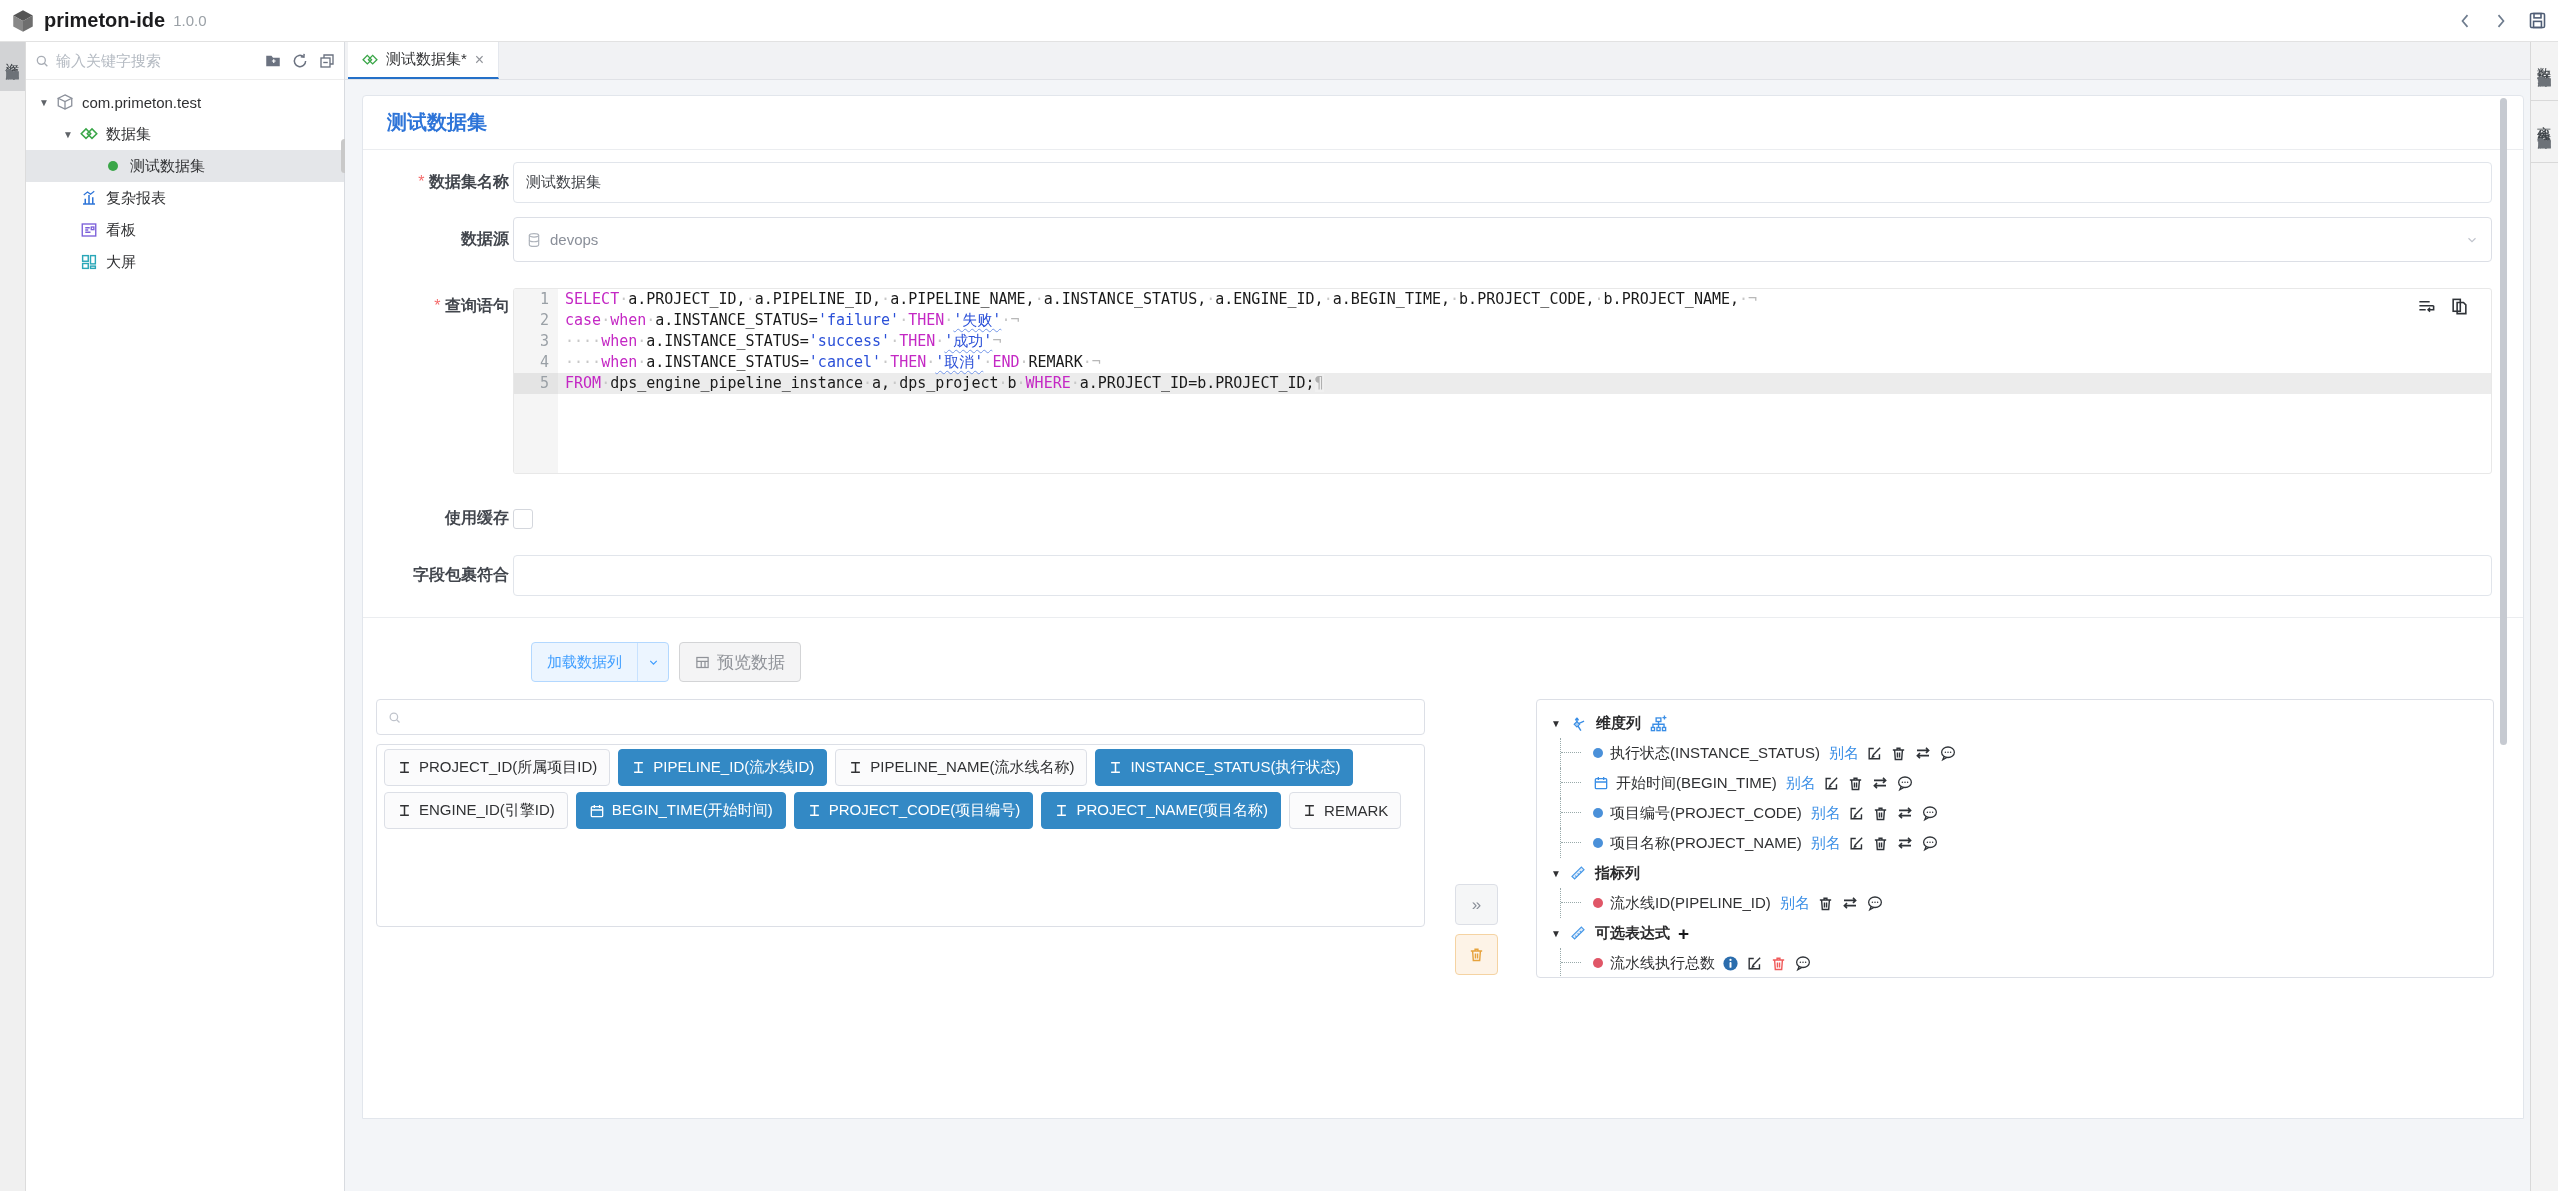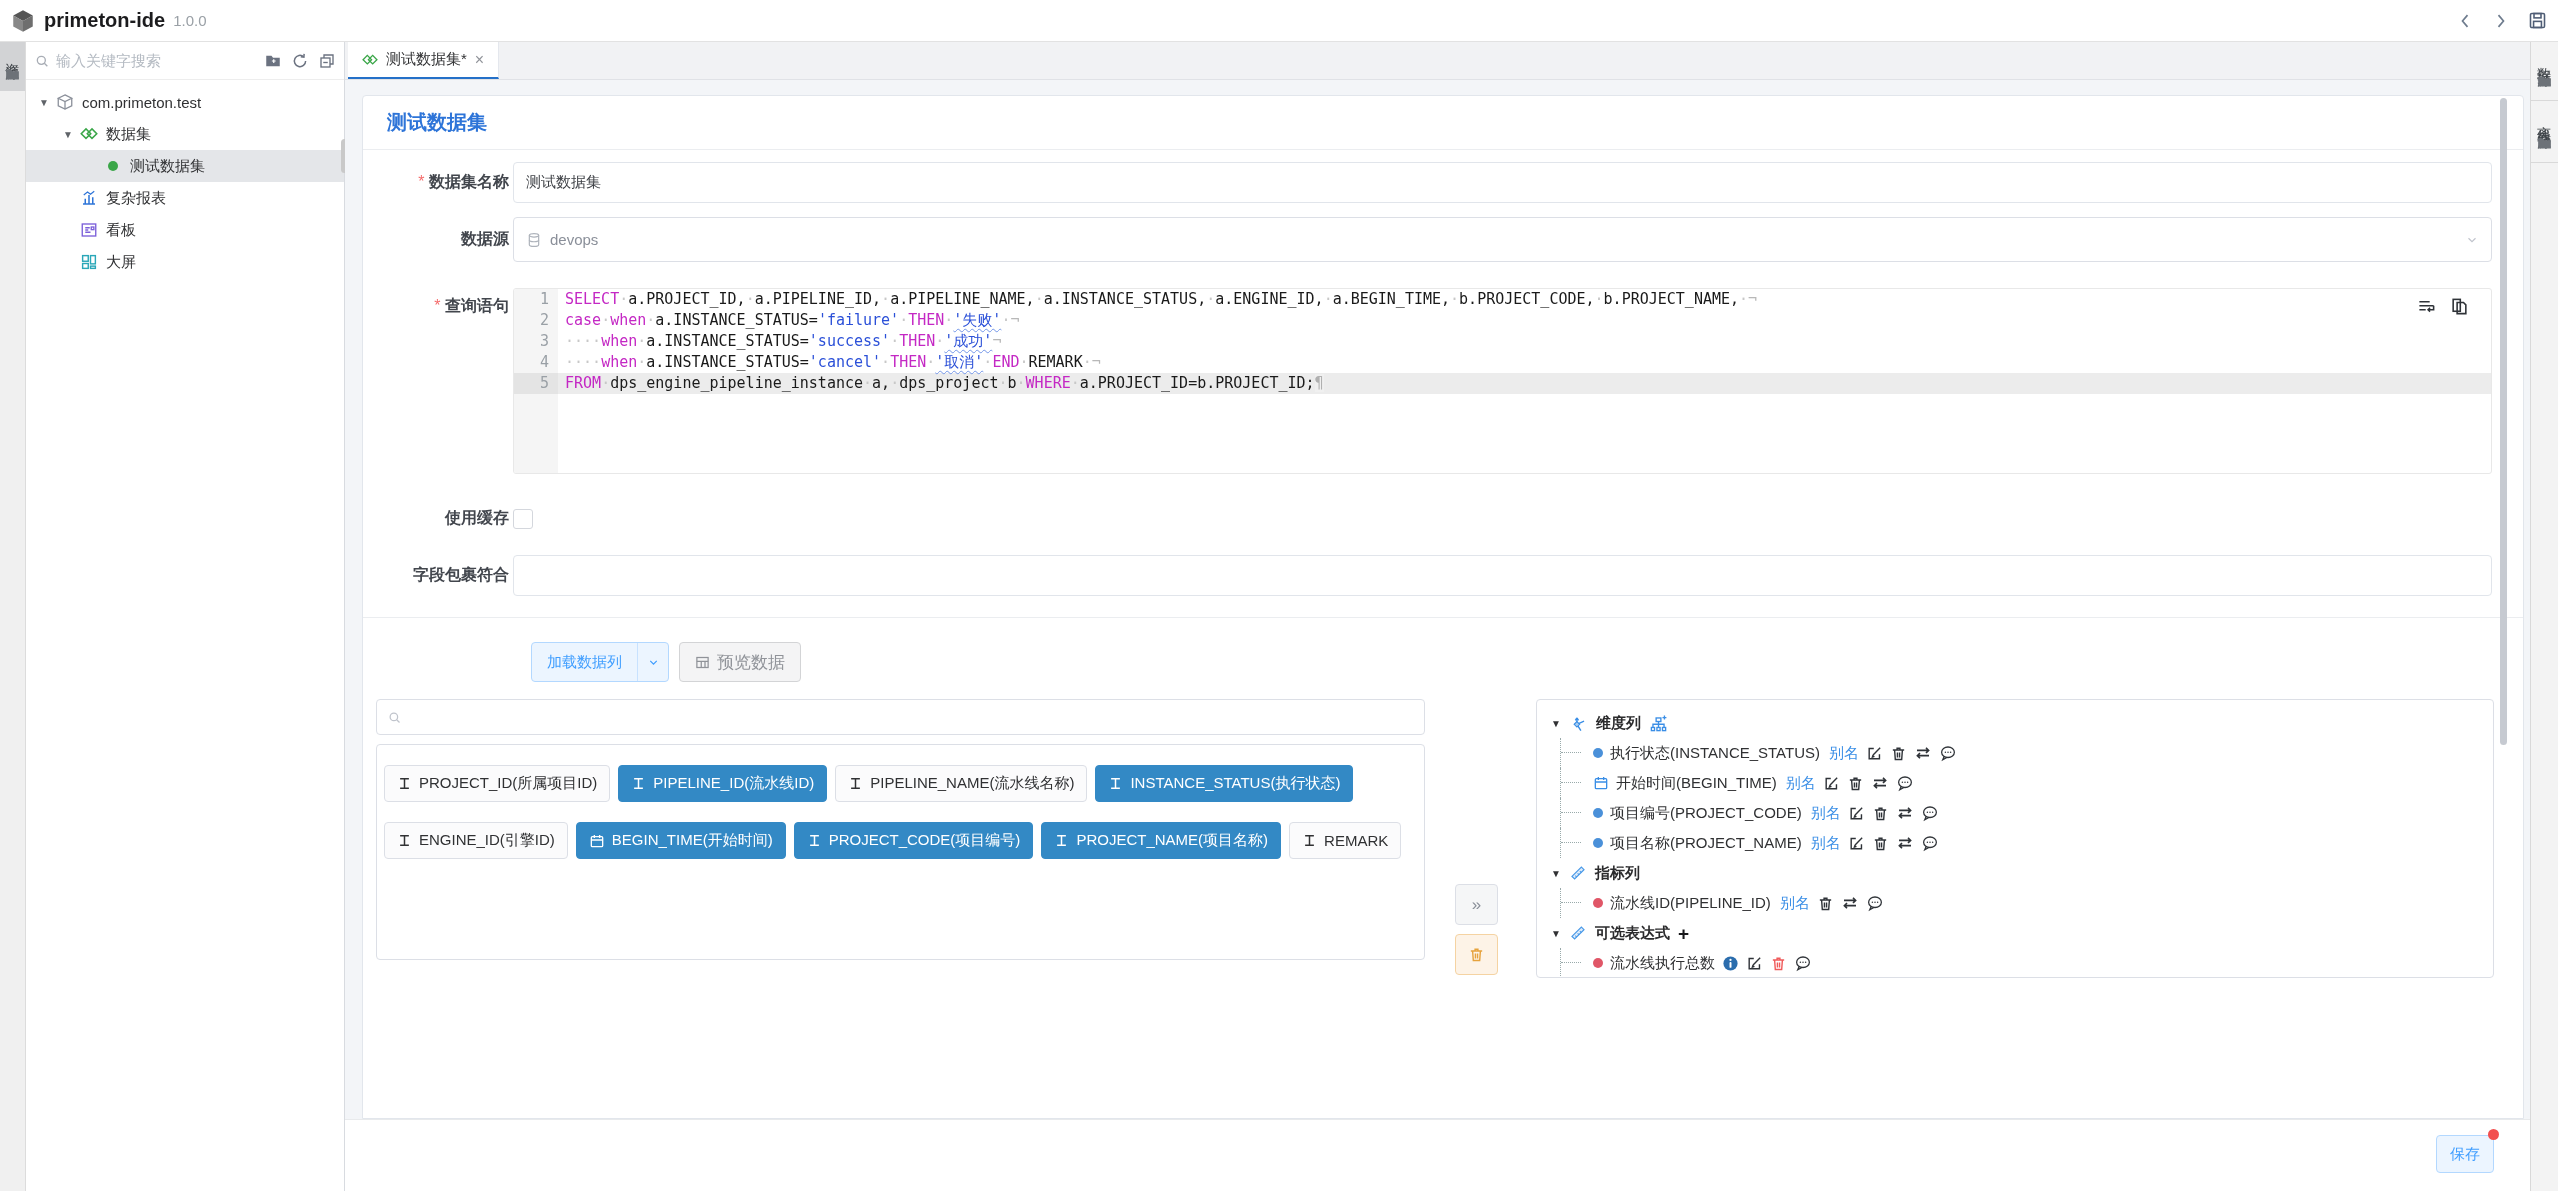--- a/index.html
+++ b/index.html
@@ -116,22 +116,22 @@
                  font-family:inherit; }
   #row-interval { margin-top:12px; }
   #interval-input { width:253px; }
 
   #lower { display:flex; align-items:flex-start; padding-left:13px; margin-top:17px; }
   #fields-col { width:1049px; }
   #fields-search { height:36px; border:1px solid #dcdfe6; border-radius:4px; display:flex; align-items:center;
                    padding:0 10px; gap:7px; }
   #fields-search .ic { color:#c0c4cc; }
   #fields-search input { border:none; outline:none; flex:1; font-size:14px; font-family:inherit; }
-  #chips-panel { margin-top:9px; height:216px; border:1px solid #dcdfe6; border-radius:4px; padding:20px 7px;
-                 display:flex; flex-wrap:wrap; align-content:flex-start; gap:20px 8px; overflow:hidden; }
+  #chips-panel { margin-top:9px; height:183px; border:1px solid #dcdfe6; border-radius:4px; padding:4px 7px;
+                 display:flex; flex-wrap:wrap; align-content:flex-start; gap:6px 8px; overflow:hidden; }
   .chip { height:37px; border:1px solid #dcdfe6; background:#fbfbfc; border-radius:4px; color:#303133;
           font-size:15px; display:inline-flex; align-items:center; gap:7px; padding:0 12px; cursor:pointer;
           font-family:inherit; }
   .chip.on { background:#3389c5; border-color:#3389c5; color:#fff; }
 
   #mid-col { width:43px; margin-left:30px; display:flex; flex-direction:column; align-items:center; height:276px;
              justify-content:flex-end; gap:9px; }
   #btn-move { width:43px; height:41px; background:#f5f6f7; border:1px solid #dcdfe6; border-radius:4px;
               color:#8a8f99; font-size:17px; cursor:pointer; font-family:inherit; }
   #btn-clear { width:43px; height:41px; background:#fdf3e7; border:1px solid #f5d3a2; border-radius:4px;
@@ -798,17 +798,13 @@
                   <circle cx="15.5" cy="11" r="1" fill="currentColor"></circle>
                 </svg>
               </span>
             </div>
           </div>
       </div>
     </div>
     <div id="main-scrollbar"></div>
   </div>
 
-  <div id="footer">
-    <button id="btn-save">保存</button>
-    <span id="save-badge"></span>
-  </div>
 </div>
 
 </body></html>

